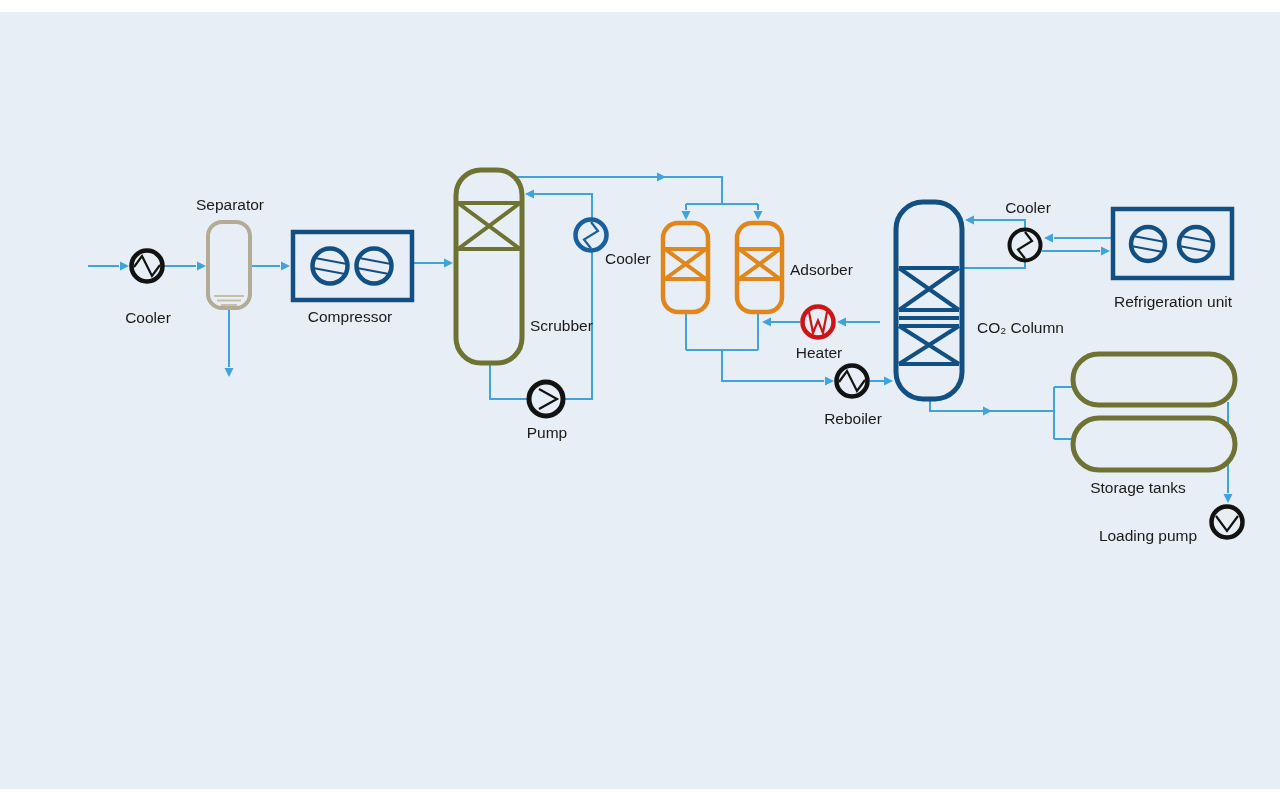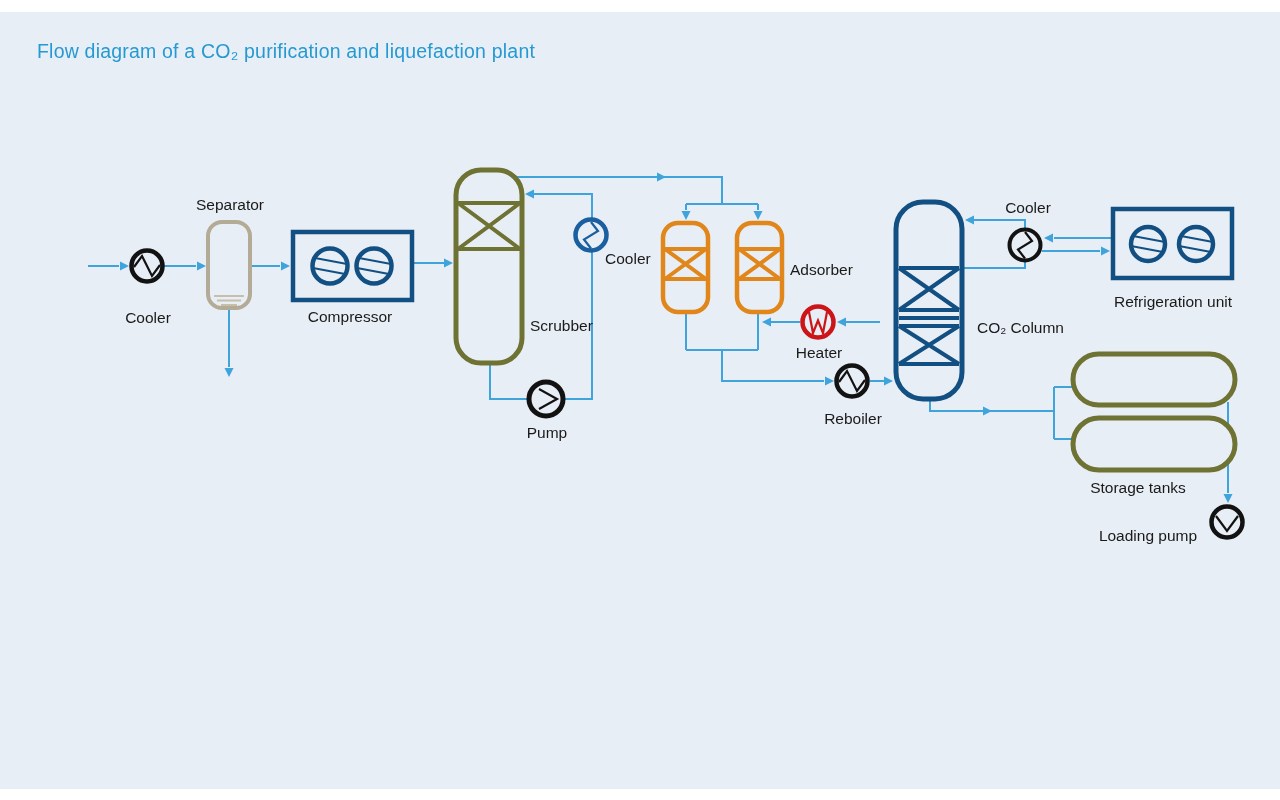--- a/index.html
+++ b/index.html
@@ -26,21 +26,20 @@
   .s-beigel{stroke:var(--beige_light,#C6BFAB);}
   .w5{stroke-width:5;} .w45{stroke-width:4.5;} .w4{stroke-width:4;}
   .w2{stroke-width:2.2;} .thin{stroke-width:1.8;}
 </style>
 </head>
 <body>
 
 <div class="canvas">
   <div class="strip top"></div>
   <div class="strip bottom"></div>
-  <div class="title">Flow diagram of a CO₂ purification and liquefaction plant</div>
 
   <svg width="1280" height="800" viewBox="0 0 1280 800">
 
     <g>
       <path class="pipe" d="M88,266 H119"></path>
       <polygon class="arrow" points="129,266 120,261.5 120,270.5"></polygon>
 
       <path class="pipe" d="M164,266 H196"></path>
       <polygon class="arrow" points="206,266 197,261.5 197,270.5"></polygon>
 

